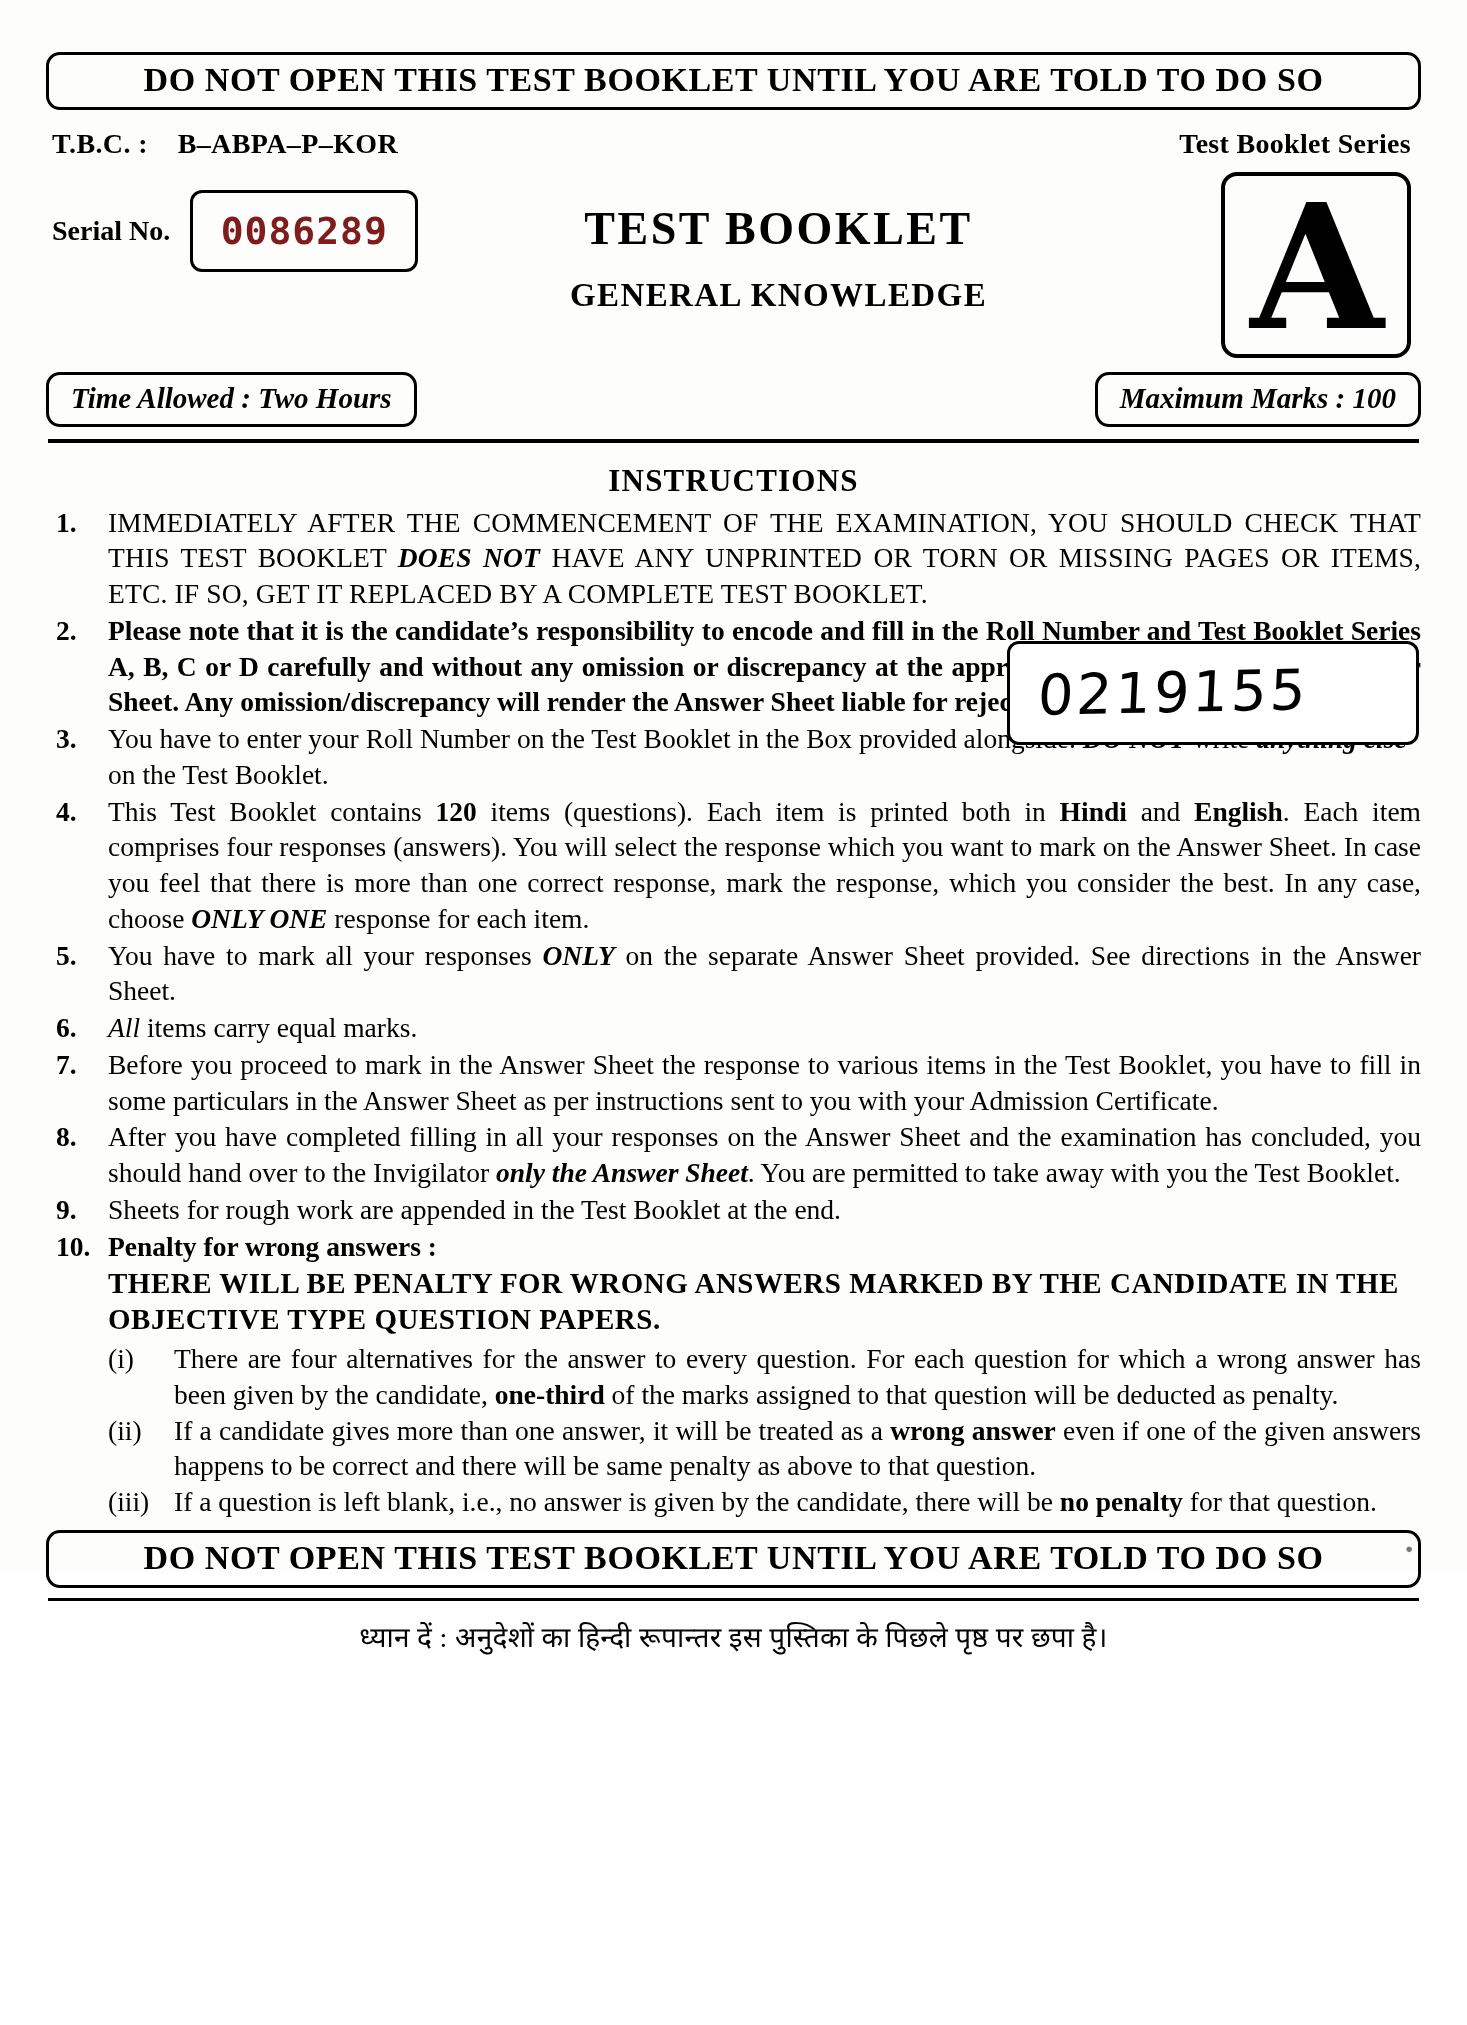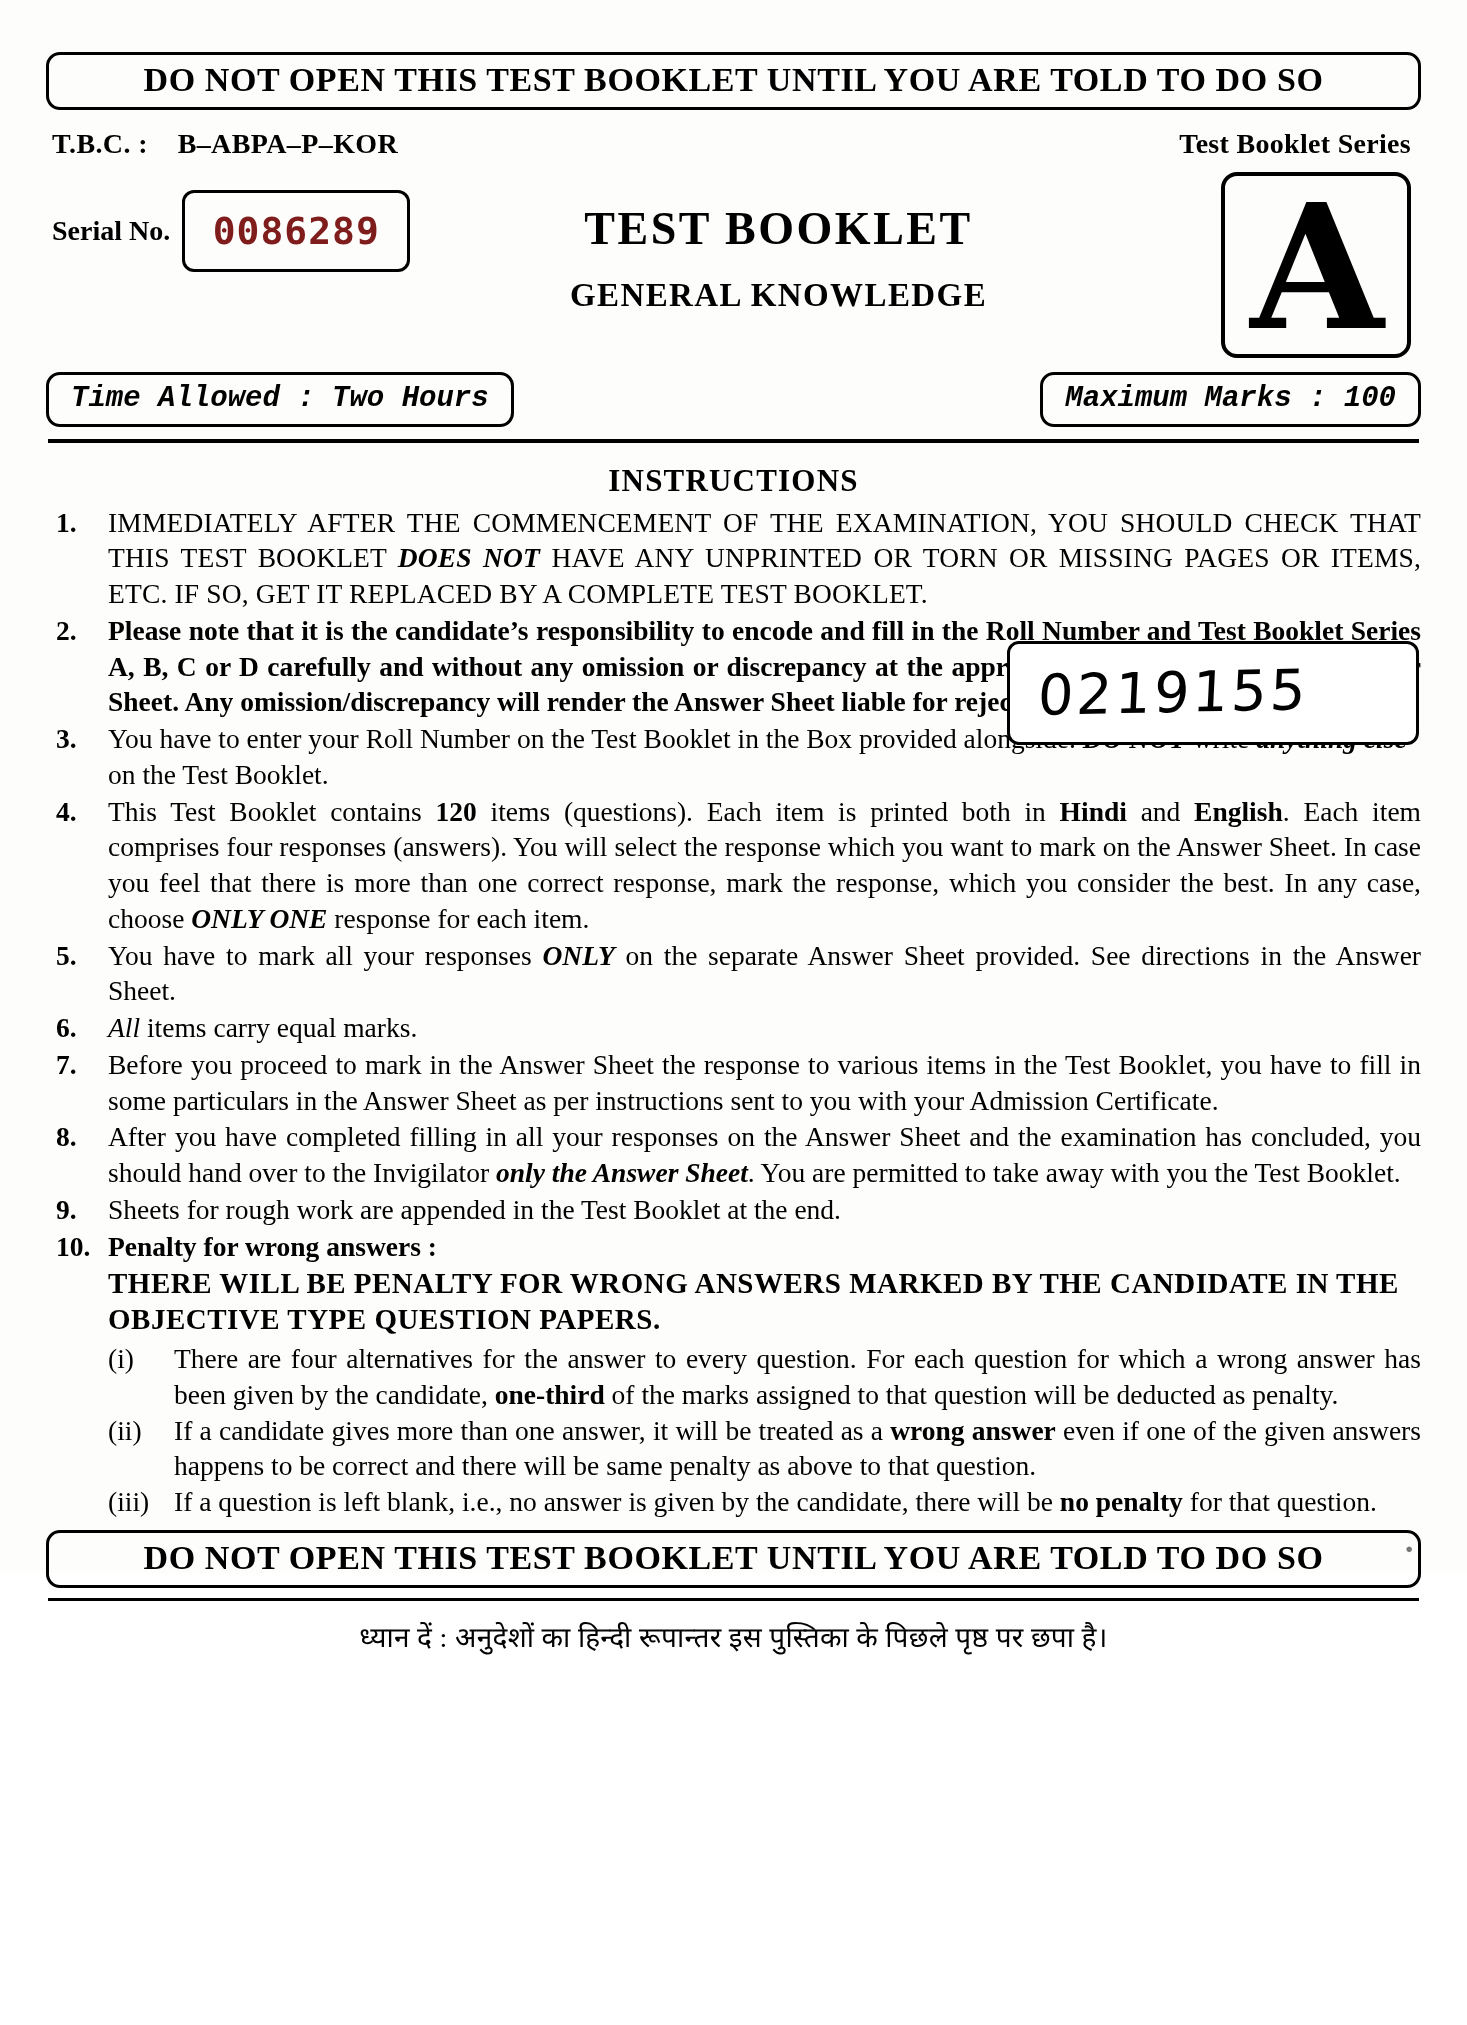--- a/index.html
+++ b/index.html
@@ -65,20 +65,21 @@
     height: 200px;
     margin-top: 6px;
   }
 
   .serial-wrap {
     position: absolute;
     left: 6px;
     top: 24px;
     display: flex;
     align-items: center;
+    gap: 8px;
   }
   .serial-label {
     font-weight: bold;
     font-size: 28px;
     margin-right: 12px;
   }
   .serial-box {
     border: 3px solid #000;
     border-radius: 12px;
     width: 228px;
@@ -143,21 +144,20 @@
     margin-top: 6px;
   }
   .pill {
     border: 3px solid #000;
     border-radius: 14px;
     padding: 7px 22px 9px 22px;
     font-style: italic;
     font-weight: bold;
     font-size: 29px;
     white-space: nowrap;
-    font-family: Liberation Mono, monospace;
   }
 
   .rule {
     border: 0;
     border-top: 4px solid #000;
     margin: 12px 2px 0 2px;
   }
 
   
   .instr-head {

